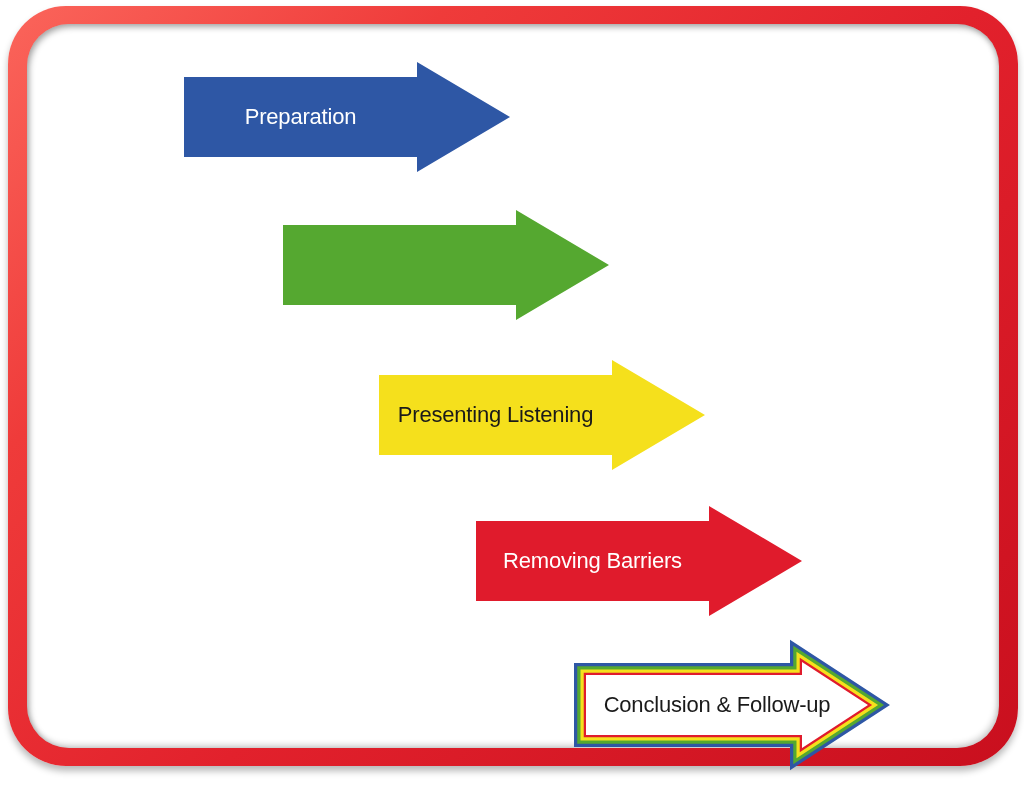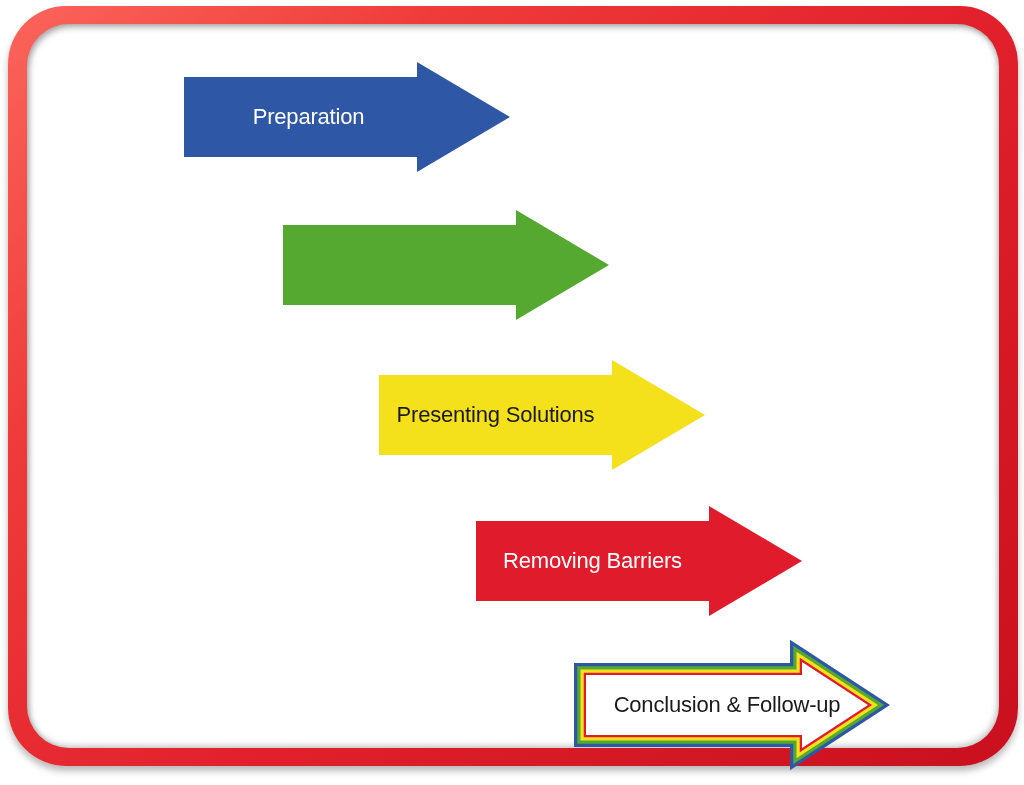--- a/index.html
+++ b/index.html
@@ -24,47 +24,47 @@
   .arrow .label{
     position:absolute;top:0;height:110px;left:0;width:233px;
     display:flex;align-items:center;justify-content:center;
     font-size:22px;letter-spacing:-0.2px;white-space:nowrap;
   }
   .step-0{left:157px;top:38px;}
   .step-1{left:256px;top:186px;}
   .step-2{left:352px;top:336px;}
   .step-3{left:449px;top:482px;}
   .step-4{left:545px;top:626px;}
-  .step-4 .label{left:14px;width:282px;}
+  .step-4 .label{left:4px;width:282px;}
 </style>
 </head>
 <body>
 
 <div class="frame">
   <div class="canvas">
     <div class="diagram">
 
       <div class="arrow step-0">
         <svg width="326" height="110" viewBox="0 0 326 110">
           <polygon class="fill" points="0,15 233,15 233,0 326,55 233,110 233,95 0,95" fill="#2e57a5"></polygon>
         </svg>
-        <div class="label" style="color: rgb(255, 255, 255); padding-left: 8px;">Preparation</div>
+        <div class="label" style="color: rgb(255, 255, 255);">Preparation</div>
       </div>
 
       <div class="arrow step-1">
         <svg width="326" height="110" viewBox="0 0 326 110">
           <polygon class="fill" points="0,15 233,15 233,0 326,55 233,110 233,95 0,95" fill="#55a830"></polygon>
         </svg>
       </div>
 
       <div class="arrow step-2">
         <svg width="326" height="110" viewBox="0 0 326 110">
           <polygon class="fill" points="0,15 233,15 233,0 326,55 233,110 233,95 0,95" fill="#f5e01c"></polygon>
         </svg>
-        <div class="label" style="color: rgb(26, 26, 26);">Presenting Solutions</div>
+        <div class="label" style="color: rgb(26, 26, 26);">Presenting Listening</div>
       </div>
 
       <div class="arrow step-3">
         <svg width="326" height="110" viewBox="0 0 326 110">
           <polygon class="fill" points="0,15 233,15 233,0 326,55 233,110 233,95 0,95" fill="#e01b2c"></polygon>
         </svg>
         <div class="label" style="color: rgb(255, 255, 255);">Removing Barriers</div>
       </div>
 
       <div class="arrow step-4">

